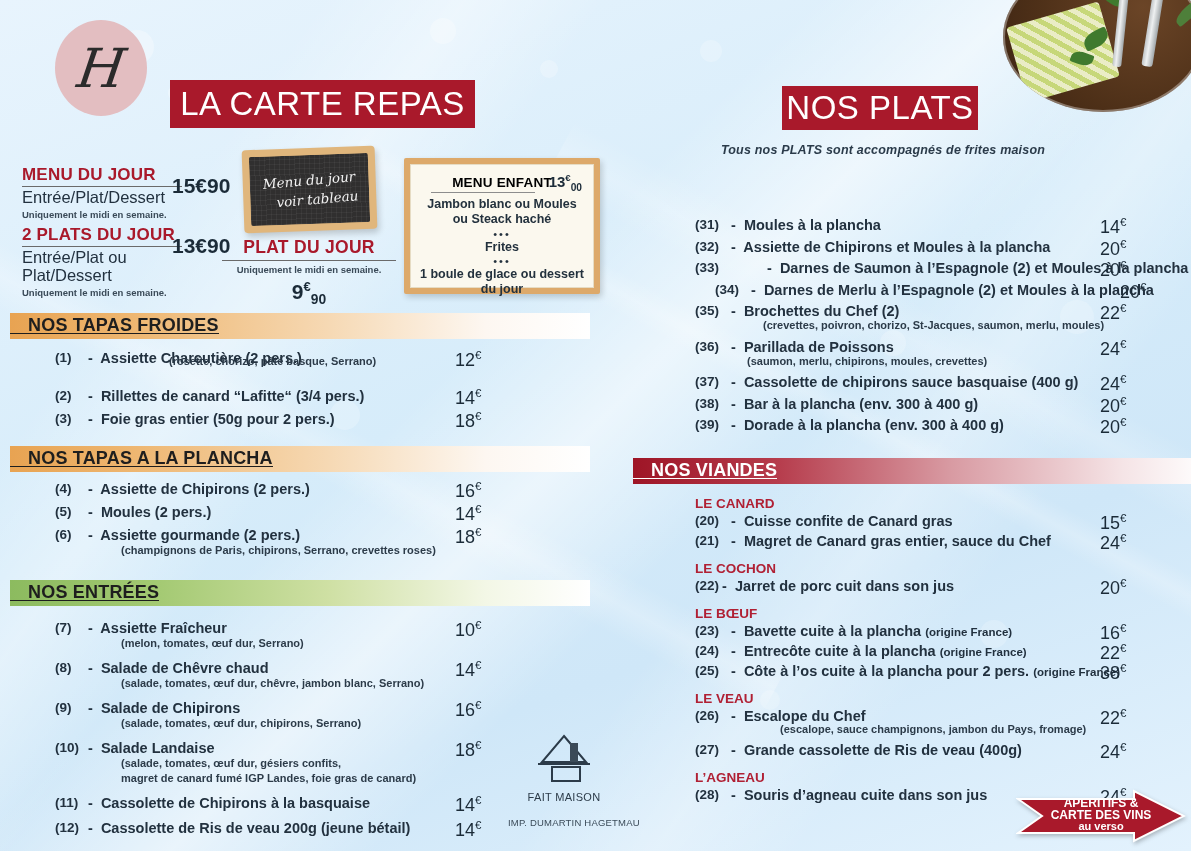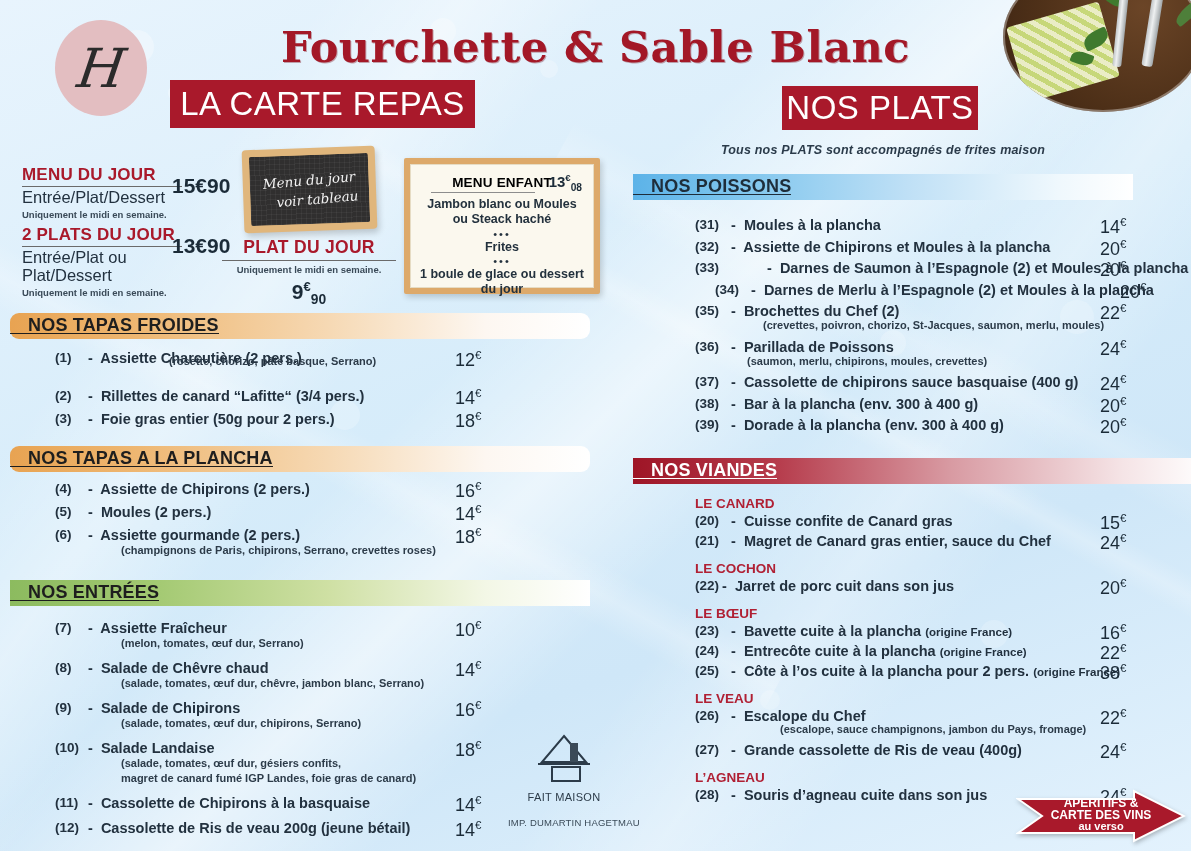--- a/index.html
+++ b/index.html
@@ -116,21 +116,21 @@
   .kids .kp{position:absolute;right:18px;top:14px;font-size:15px;font-weight:bold;color:#1b2b38;}
   .kids .line{font-size:12.5px;font-weight:bold;color:#23313d;line-height:1.22;}
   .kids .dots{font-size:11px;color:#23313d;letter-spacing:2px;line-height:1.1;}
 
   
   .secbar{
     position:absolute;height:26px;display:flex;align-items:center;
     font-size:18px;font-weight:bold;letter-spacing:.2px;
   }
   .secbar span{padding-left:18px;border-bottom:1.6px solid currentColor;line-height:15px;}
-  .bar-orange{background:linear-gradient(90deg,#e8a352 0%,#eeb772 22%,#f6d9b4 55%,#fdf7f1 82%,#ffffff 100%);color:#1e1e1e;border-radius:9px;}
+  .bar-orange{background:linear-gradient(90deg,#e8a352 0%,#eeb772 22%,#f6d9b4 55%,#fdf7f1 82%,#ffffff 100%);color:#1e1e1e;}
   .bar-green{background:linear-gradient(90deg,#8cbb5f 0%,#a3c972 25%,#cfe0a4 55%,#f3f7e6 82%,#ffffff 100%);color:#1e1e1e;}
   .bar-blue{background:linear-gradient(90deg,#5cb3e8 0%,#85c8ee 25%,#bfe0f6 55%,#eff8fd 85%,#ffffff 100%);color:#1e2d3a;}
   .bar-red{background:linear-gradient(90deg,#9e1526 0%,#b63c4c 25%,#d89aa2 55%,#f5e4e6 85%,#ffffff 100%);color:#ffffff;}
 
   
   .list{position:absolute;}
   .row{position:relative;}
   .row .num{position:absolute;left:0;top:0;width:30px;text-align:left;font-size:13.5px;font-weight:bold;color:#22313f;}
   .row .nm{position:absolute;font-size:14.5px;font-weight:bold;color:#22313f;white-space:nowrap;}
   .row .nm .orig{font-size:11.5px;font-weight:bold;}
@@ -171,21 +171,20 @@
   <div class="bokeh" style="left:980px;top:620px;width:28px;height:28px;opacity:.35"></div>
   <div class="bokeh" style="left:760px;top:690px;width:20px;height:20px;opacity:.35"></div>
   <div class="streak" style="left:260px;top:-120px;width:60px;height:1100px;opacity:.5"></div>
   <div class="streak" style="left:820px;top:-140px;width:40px;height:1100px;opacity:.45"></div>
   <div class="streak" style="left:1010px;top:-140px;width:70px;height:1100px;opacity:.4"></div>
 
   <div class="logo-circle">
     <div class="mono">H</div>
   </div>
 
-  <div class="brand-title">Fourchette &amp; Sable Blanc</div>
 
   <div class="photo">
     <div class="napkin"></div>
     <div class="herb h1"></div>
     <div class="herb h2"></div>
     <div class="herb h4"></div>
     <div class="fork"></div>
     <div class="knife"></div>
     <div class="herb h3"></div>
   </div>
@@ -228,21 +227,21 @@
     <div class="fine">Uniquement le midi en semaine.</div>
     <div class="pr">
       <span>9</span><span class="eu" style="font-size:.62em;vertical-align:super">€</span><span style="font-size:.66em;vertical-align:sub">90</span>
     </div>
   </div>
 
   <div class="kids">
     <div class="inner">
       <div class="ttl">MENU ENFANT</div>
       <div class="kp">
-        <span>13</span><span style="font-size:.64em;vertical-align:super">€</span><span style="font-size:.68em;vertical-align:sub">08</span>
+        <span>13</span><span style="font-size:.64em;vertical-align:super">€</span><span style="font-size:.68em;vertical-align:sub">00</span>
       </div>
       <div class="ttl-rule"></div>
       <div class="line">Jambon blanc ou Moules</div>
       <div class="line">ou Steack haché</div>
       <div class="dots">•••</div>
       <div class="line">Frites</div>
       <div class="dots">•••</div>
       <div class="line">1 boule de glace ou dessert du jour</div>
     </div>
   </div>
@@ -325,23 +324,20 @@
         <div class="nm" style="left: 33px;">-&nbsp; Cassolette de Chipirons à la basquaise</div>
         <div class="pr" style="left: 400px; top: -1px;"><span>14</span><span class="eu">€</span></div>
       </div>
       <div class="row" style="height: 25px;">
         <div class="num">(12)</div>
         <div class="nm" style="left: 33px;">-&nbsp; Cassolette de Ris de veau 200g (jeune bétail)</div>
         <div class="pr" style="left: 400px; top: -1px;"><span>14</span><span class="eu">€</span></div>
       </div>
     </div>
 
-  <div class="secbar bar-blue" style="left:633px;top:174px;width:500px">
-    <span>NOS POISSONS</span>
-  </div>
   <div class="list" id="list-poissons" style="left:695px;top:217px;width:440px">
       <div class="row" style="height: 21.5px;">
         <div class="num">(31)</div>
         <div class="nm" style="left: 36px;">-&nbsp; Moules à la plancha</div>
         <div class="pr" style="left: 405px; top: -1px;"><span>14</span><span class="eu">€</span></div>
       </div>
       <div class="row" style="height: 21.5px;">
         <div class="num">(32)</div>
         <div class="nm" style="left: 36px;">-&nbsp; Assiette de Chipirons et Moules à la plancha</div>
         <div class="pr" style="left: 405px; top: -1px;"><span>20</span><span class="eu">€</span></div>

